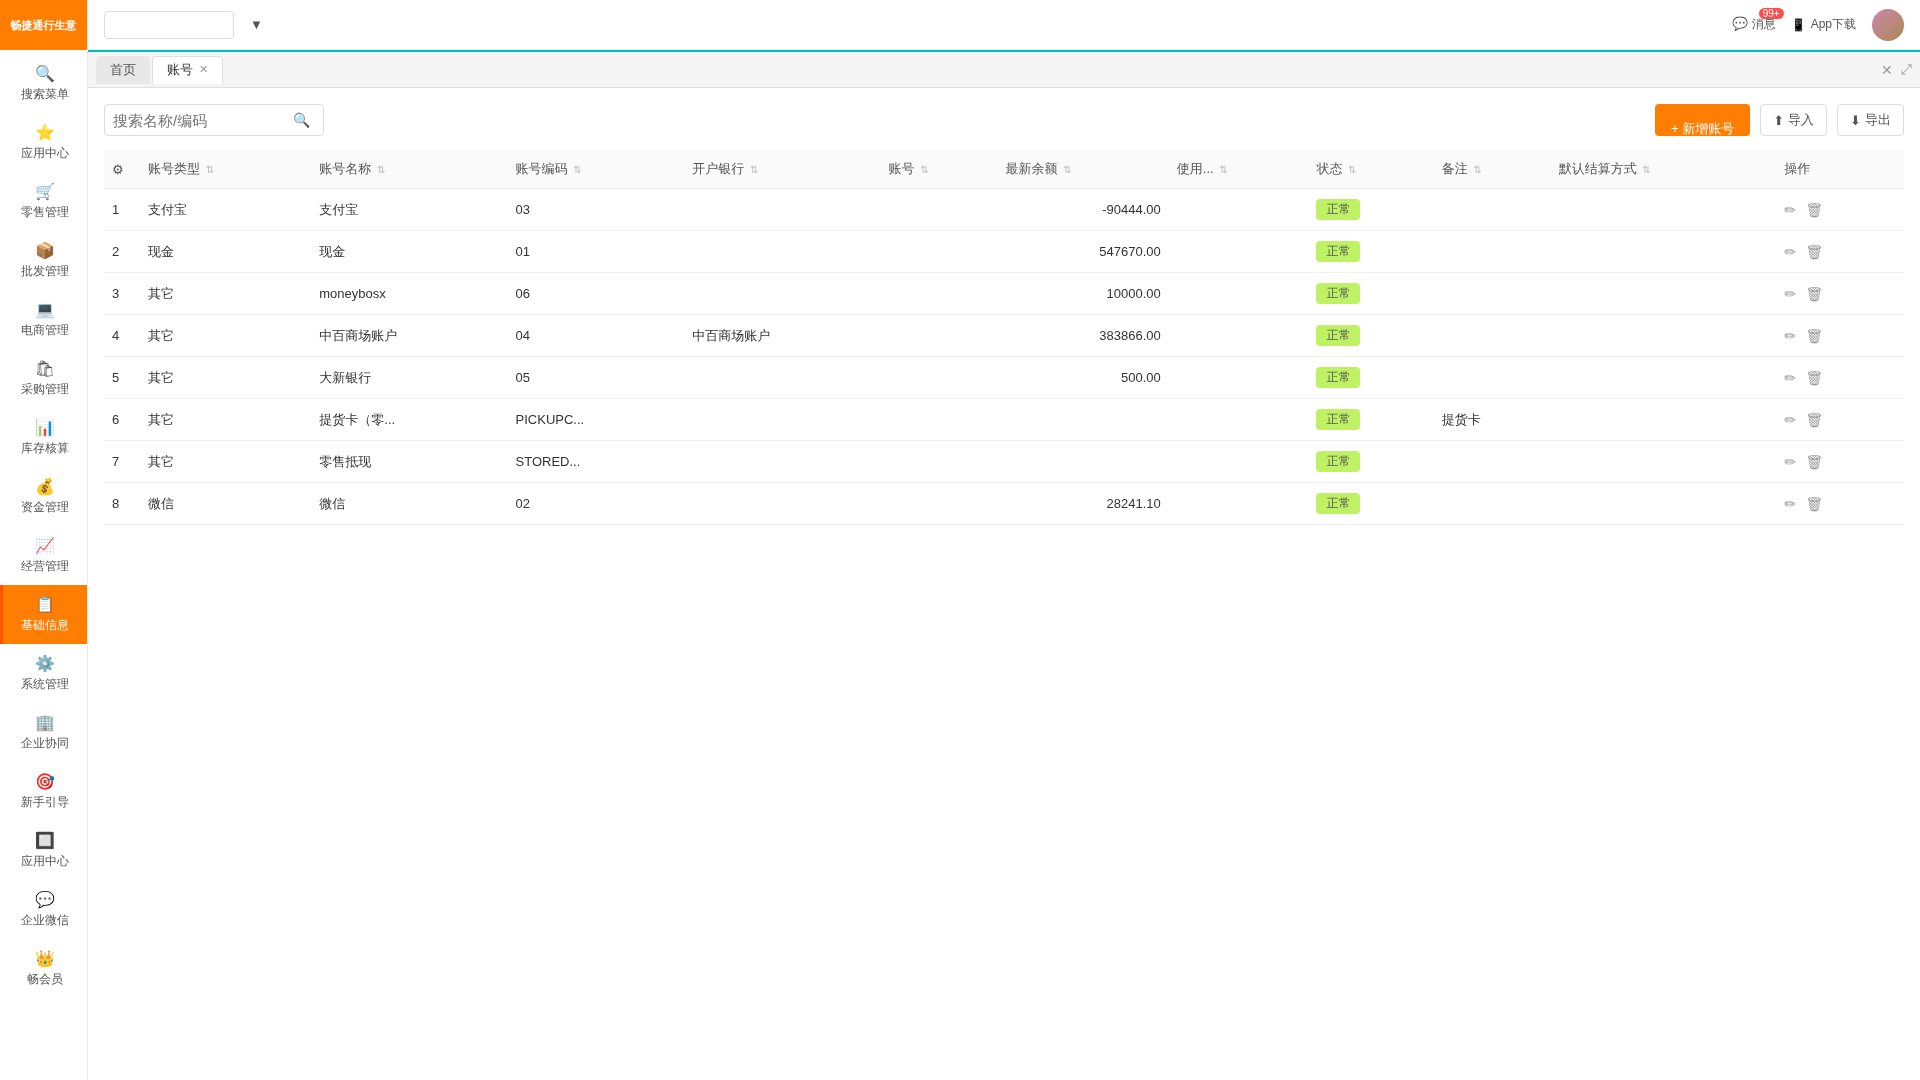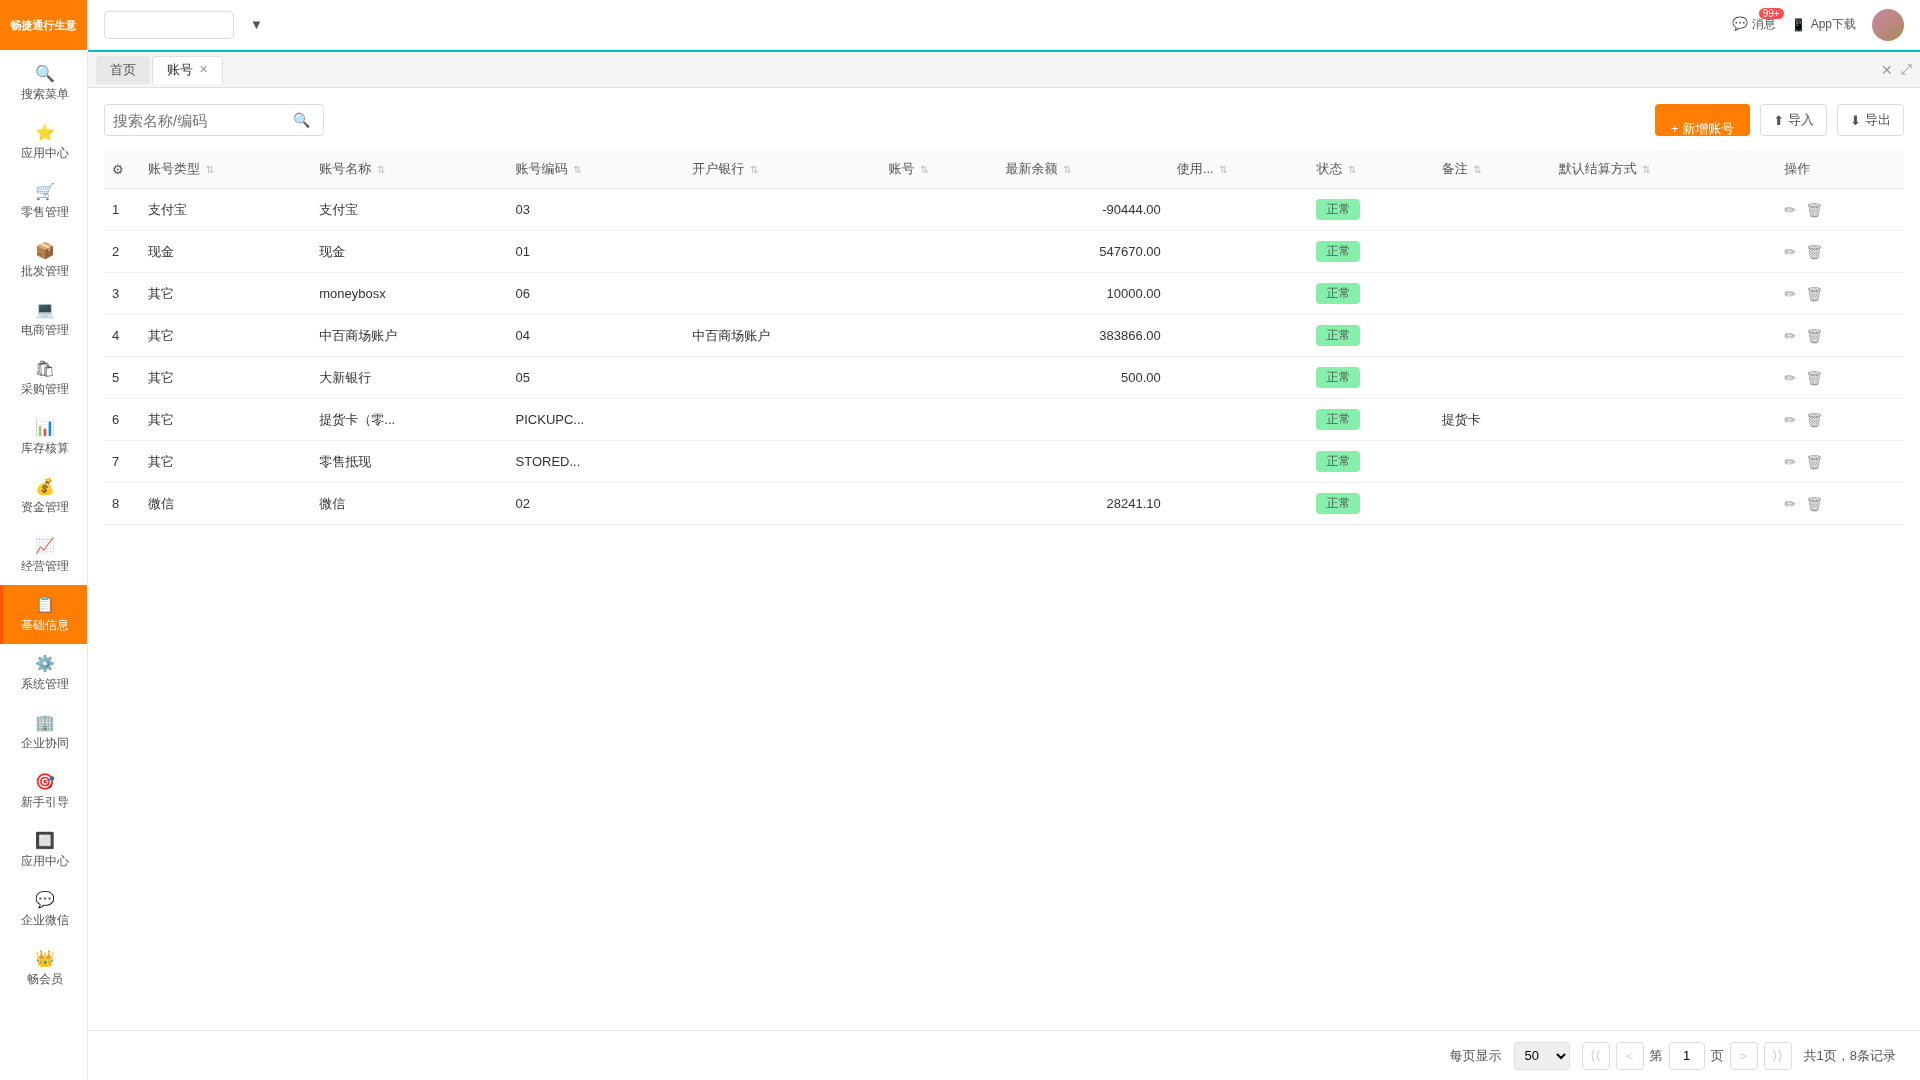--- a/index.html
+++ b/index.html
@@ -46,21 +46,21 @@
     .toolbar-right { display: flex; align-items: center; gap: 10px; }
     .btn-add { background: #ff7d00; color: #fff; border: none; border-radius: 4px; padding: 16px 16px; height: 32px; font-size: 13px; cursor: pointer; white-space: nowrap; }
     .btn-import, .btn-export { background: #fff; color: #555; border: 1px solid #ddd; border-radius: 4px; padding: 0 12px; height: 32px; font-size: 13px; cursor: pointer; display: flex; align-items: center; gap: 4px; }
 
     
     .data-table { width: 100%; border-collapse: collapse; }
     .data-table thead tr { background: #fafafa; }
     .data-table th { padding: 10px 8px; text-align: left; font-weight: 500; color: #555; border-bottom: 1px solid #e8e8e8; font-size: 13px; white-space: nowrap; }
     .data-table th .sort-icon { color: #bbb; font-size: 10px; margin-left: 2px; }
     .data-table td { padding: 10px 8px; border-bottom: 1px solid #f0f0f0; color: #333; font-size: 13px; }
-    .status-badge { background: #86efac; color: #555; border-radius: 4px; padding: 2px 10px; font-size: 12px; display: inline-block; }
+    .status-badge { background: #bef264; color: #555; border-radius: 4px; padding: 2px 10px; font-size: 12px; display: inline-block; }
     .action-btn { color: #999; font-size: 14px; cursor: pointer; margin-right: 6px; }
     .col-num { color: #555; }
 
     
     .table-footer { height: 50px; background: #fff; border-top: 1px solid #e8e8e8; display: flex; align-items: center; justify-content: flex-end; padding: 0 24px; gap: 12px; font-size: 13px; color: #555; }
     .page-size-select { border: 1px solid #ddd; border-radius: 4px; padding: 2px 6px; height: 28px; font-size: 13px; }
     .page-nav { display: flex; align-items: center; gap: 6px; }
     .page-nav-btn { width: 28px; height: 28px; border: 1px solid #ddd; border-radius: 4px; display: flex; align-items: center; justify-content: center; cursor: pointer; color: #555; background: #fff; }
     .page-nav-btn.disabled { color: #ccc; cursor: default; }
     .page-input { width: 36px; height: 28px; border: 1px solid #ddd; border-radius: 4px; text-align: center; font-size: 13px; }
@@ -349,30 +349,13 @@
     <td></td>
     <td>
       <span class="action-btn" title="编辑">✏</span>
       <span class="action-btn" title="删除">🗑</span>
     </td>
   </tr>
         </tbody>
     </table>
   </div>
 
-  <div class="table-footer">
-    <span>每页显示</span>
-    <select class="page-size-select">
-      <option>50</option>
-      <option>100</option>
-    </select>
-    <div class="page-nav">
-      <button class="page-nav-btn disabled">⟨⟨</button>
-      <button class="page-nav-btn disabled">＜</button>
-      <span>第</span>
-      <input class="page-input" type="text" value="1" style="">
-      <span>页</span>
-      <button class="page-nav-btn disabled">＞</button>
-      <button class="page-nav-btn disabled">⟩⟩</button>
-    </div>
-    <span>共1页，8条记录</span>
-  </div>
 </div>
 
 </body></html>

